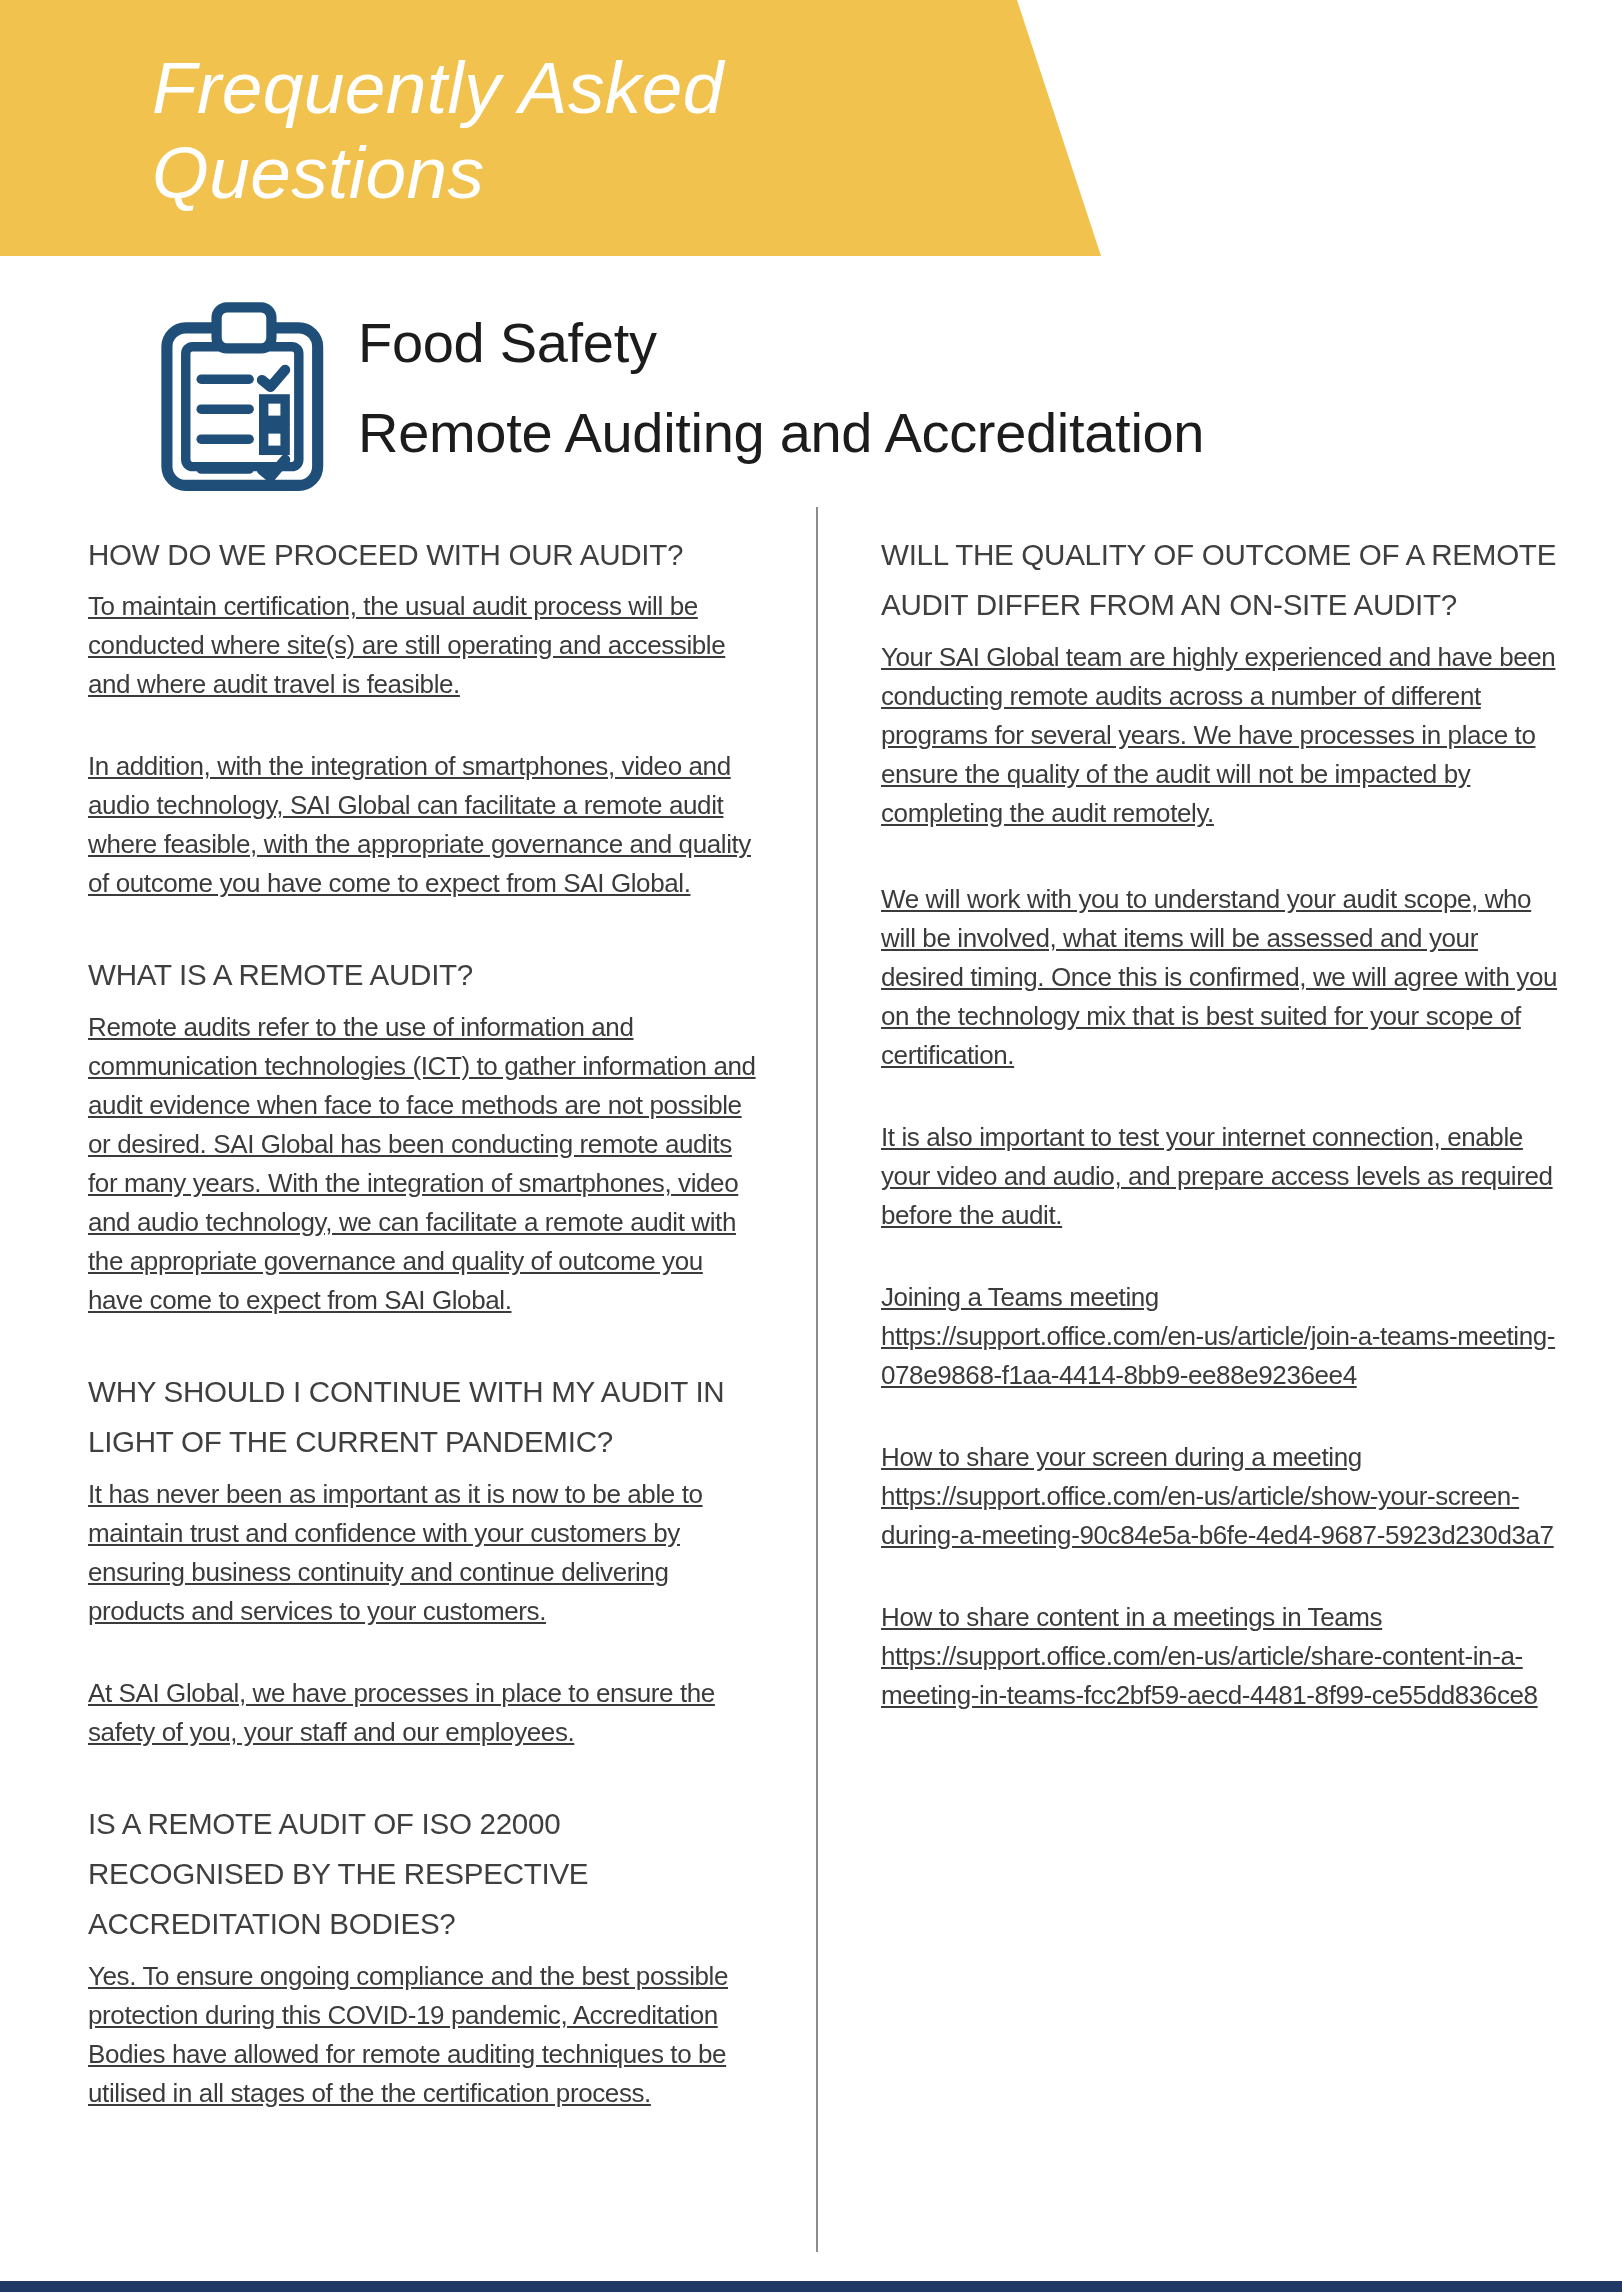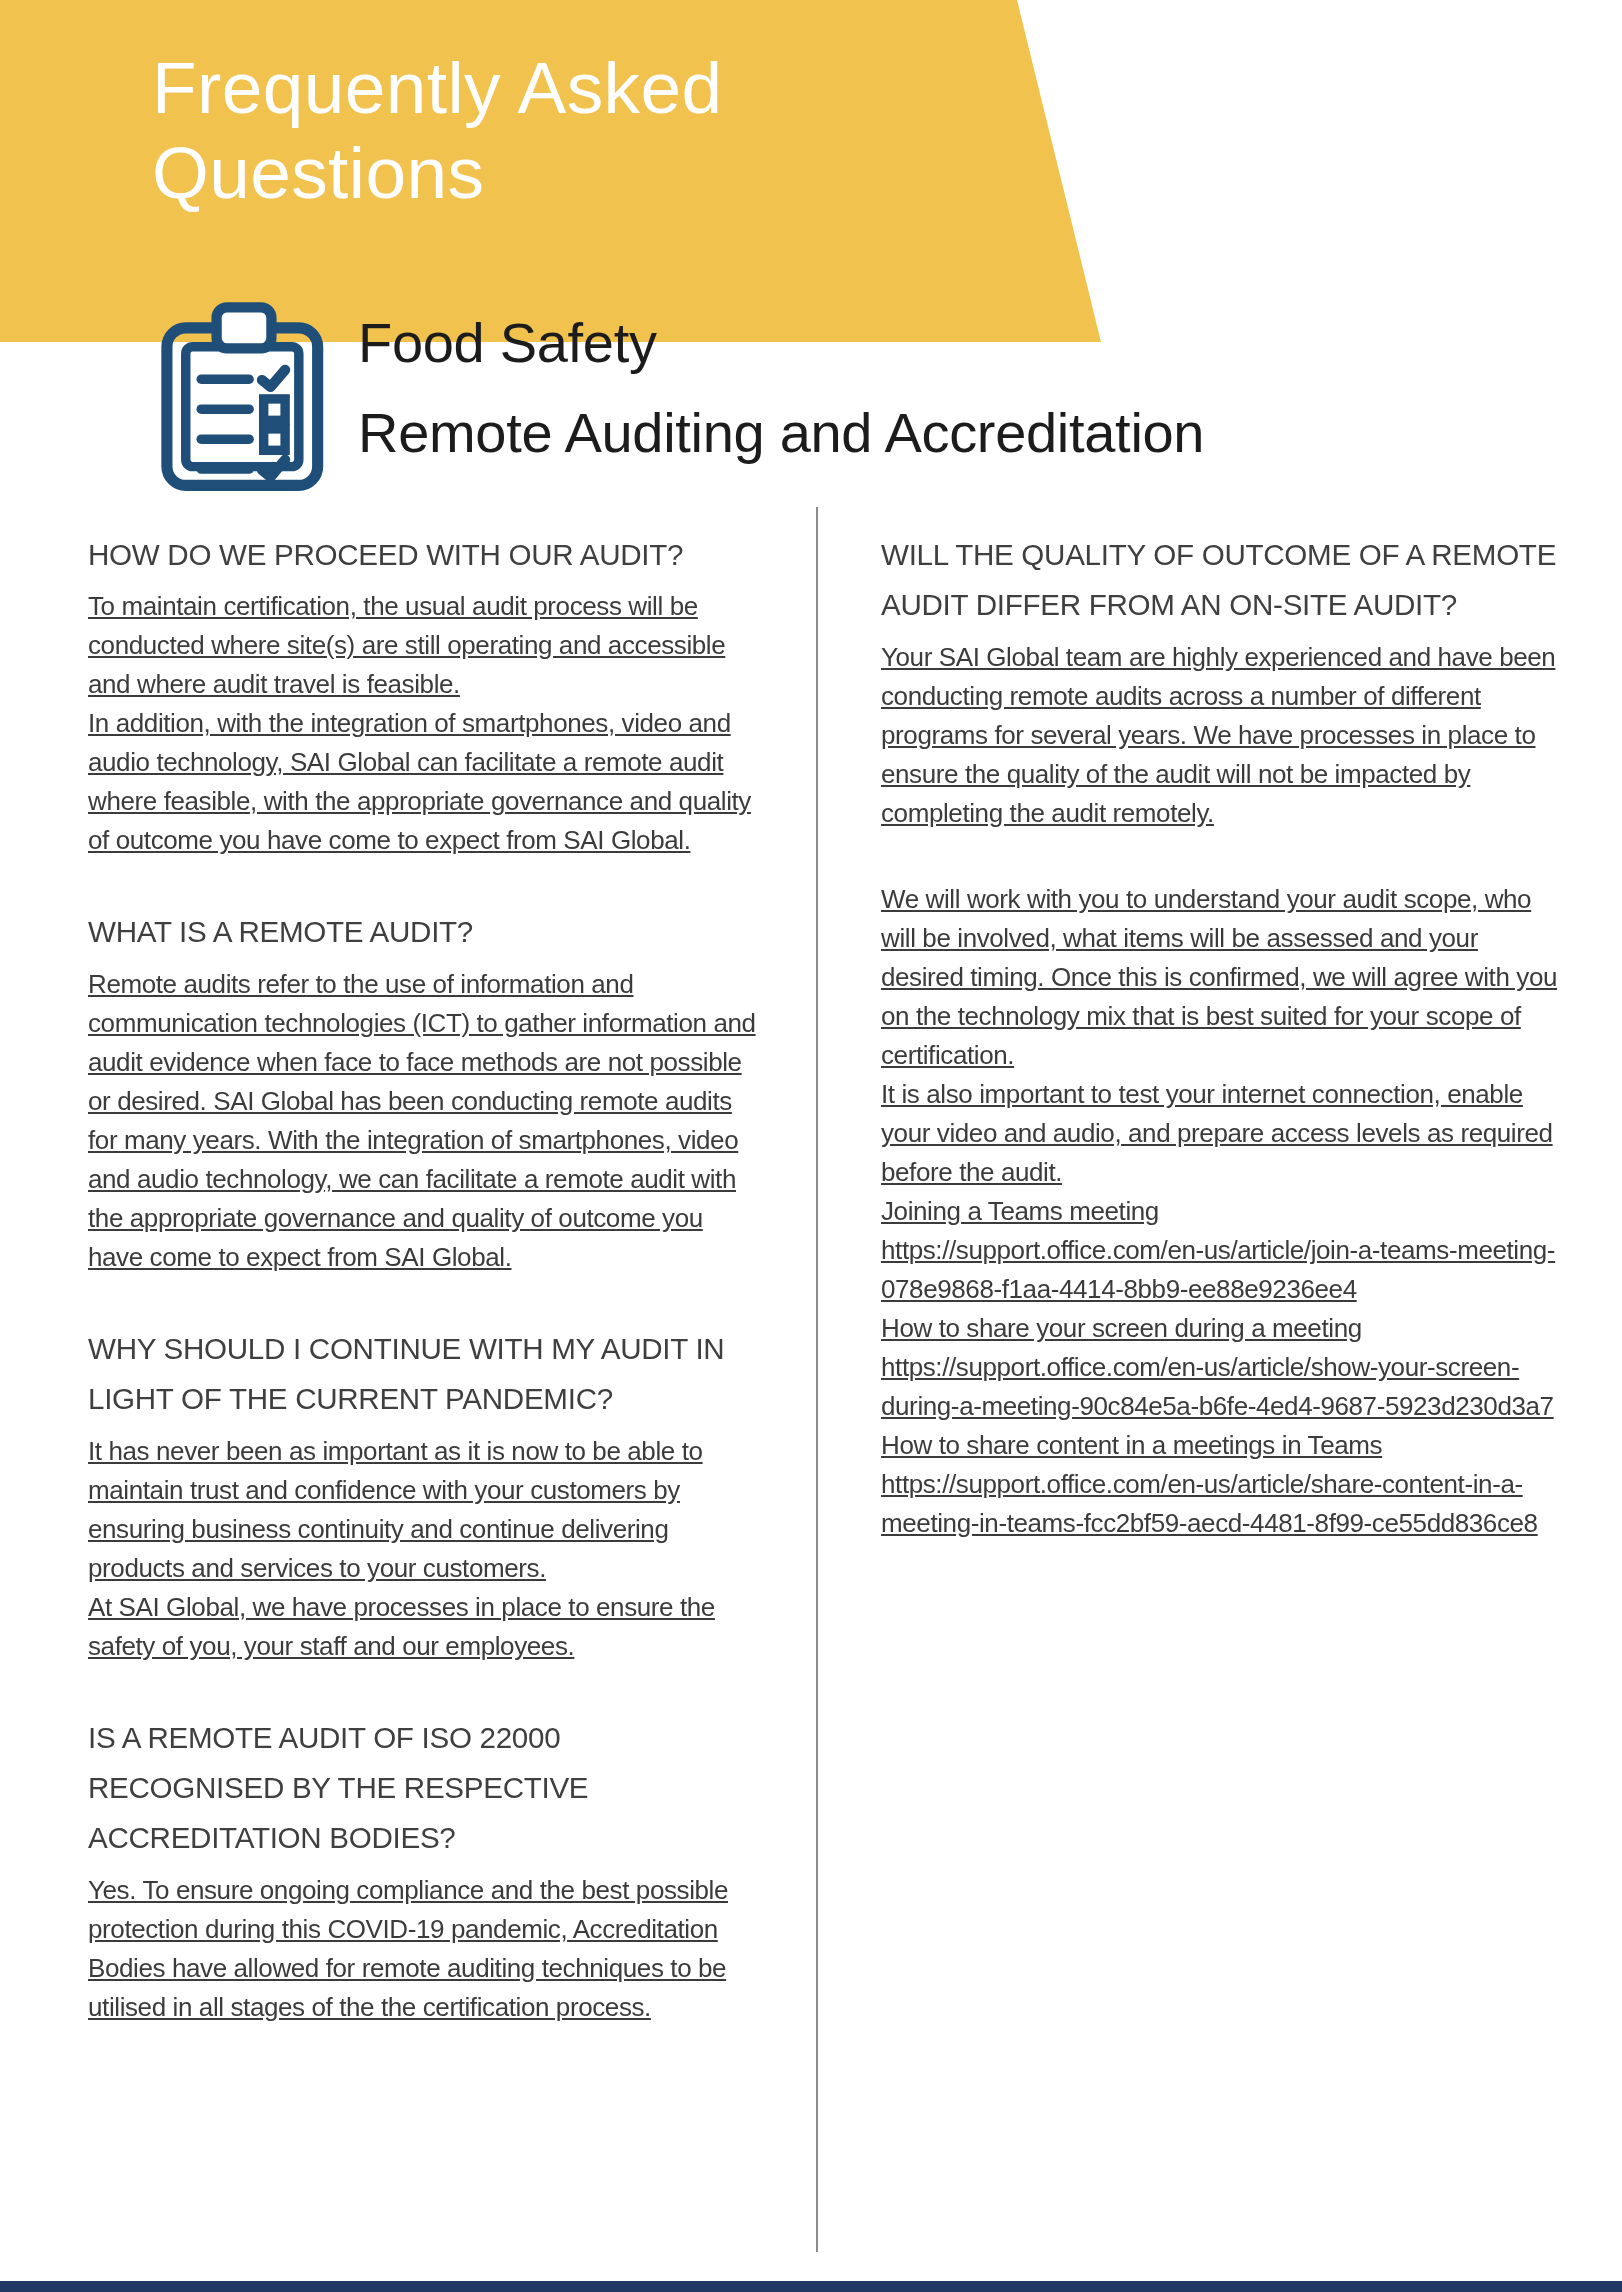--- a/index.html
+++ b/index.html
@@ -8,23 +8,24 @@
     background: #ffffff;
     font-family: "Liberation Sans", sans-serif;
     position: relative;
     overflow: hidden;
   }
   .page { position: absolute; inset: 0; }
 
   
   .banner {
     position: absolute; top: 0; left: 0;
-    width: 1119px; height: 342px;
+    width: 1119px; height: 256px;
     background: #F2C24F;
     clip-path: polygon(0 0, 1017px 0, 1101px 100%, 0 100%);
+    font-style: italic;
   }
   .banner-title {
     position: absolute; left: 152px; top: 45px;
     max-width: 627px;
     font-size: 73px; line-height: 1.17;
     font-weight: 300; letter-spacing: 0.4px;
     color: #ffffff;
   }
 
   
@@ -57,21 +58,21 @@
     color: #3f3f3f;
   }
   .answer {
     margin: 0;
     font-size: 26px; line-height: 39px; letter-spacing: -0.4px;
     color: #3b3b3b;
     white-space: pre-line;
     overflow-wrap: break-word;
     text-decoration: underline;
   }
-  .answer + .answer { }
+  .answer + .answer { margin-top: 43px; }
 
   
   .footer-bar {
     position: absolute; left: 0; bottom: 0;
     width: 100%; height: 11.6px; background: #1F3864;
   }
 </style>
 </head>
 <body>
 

